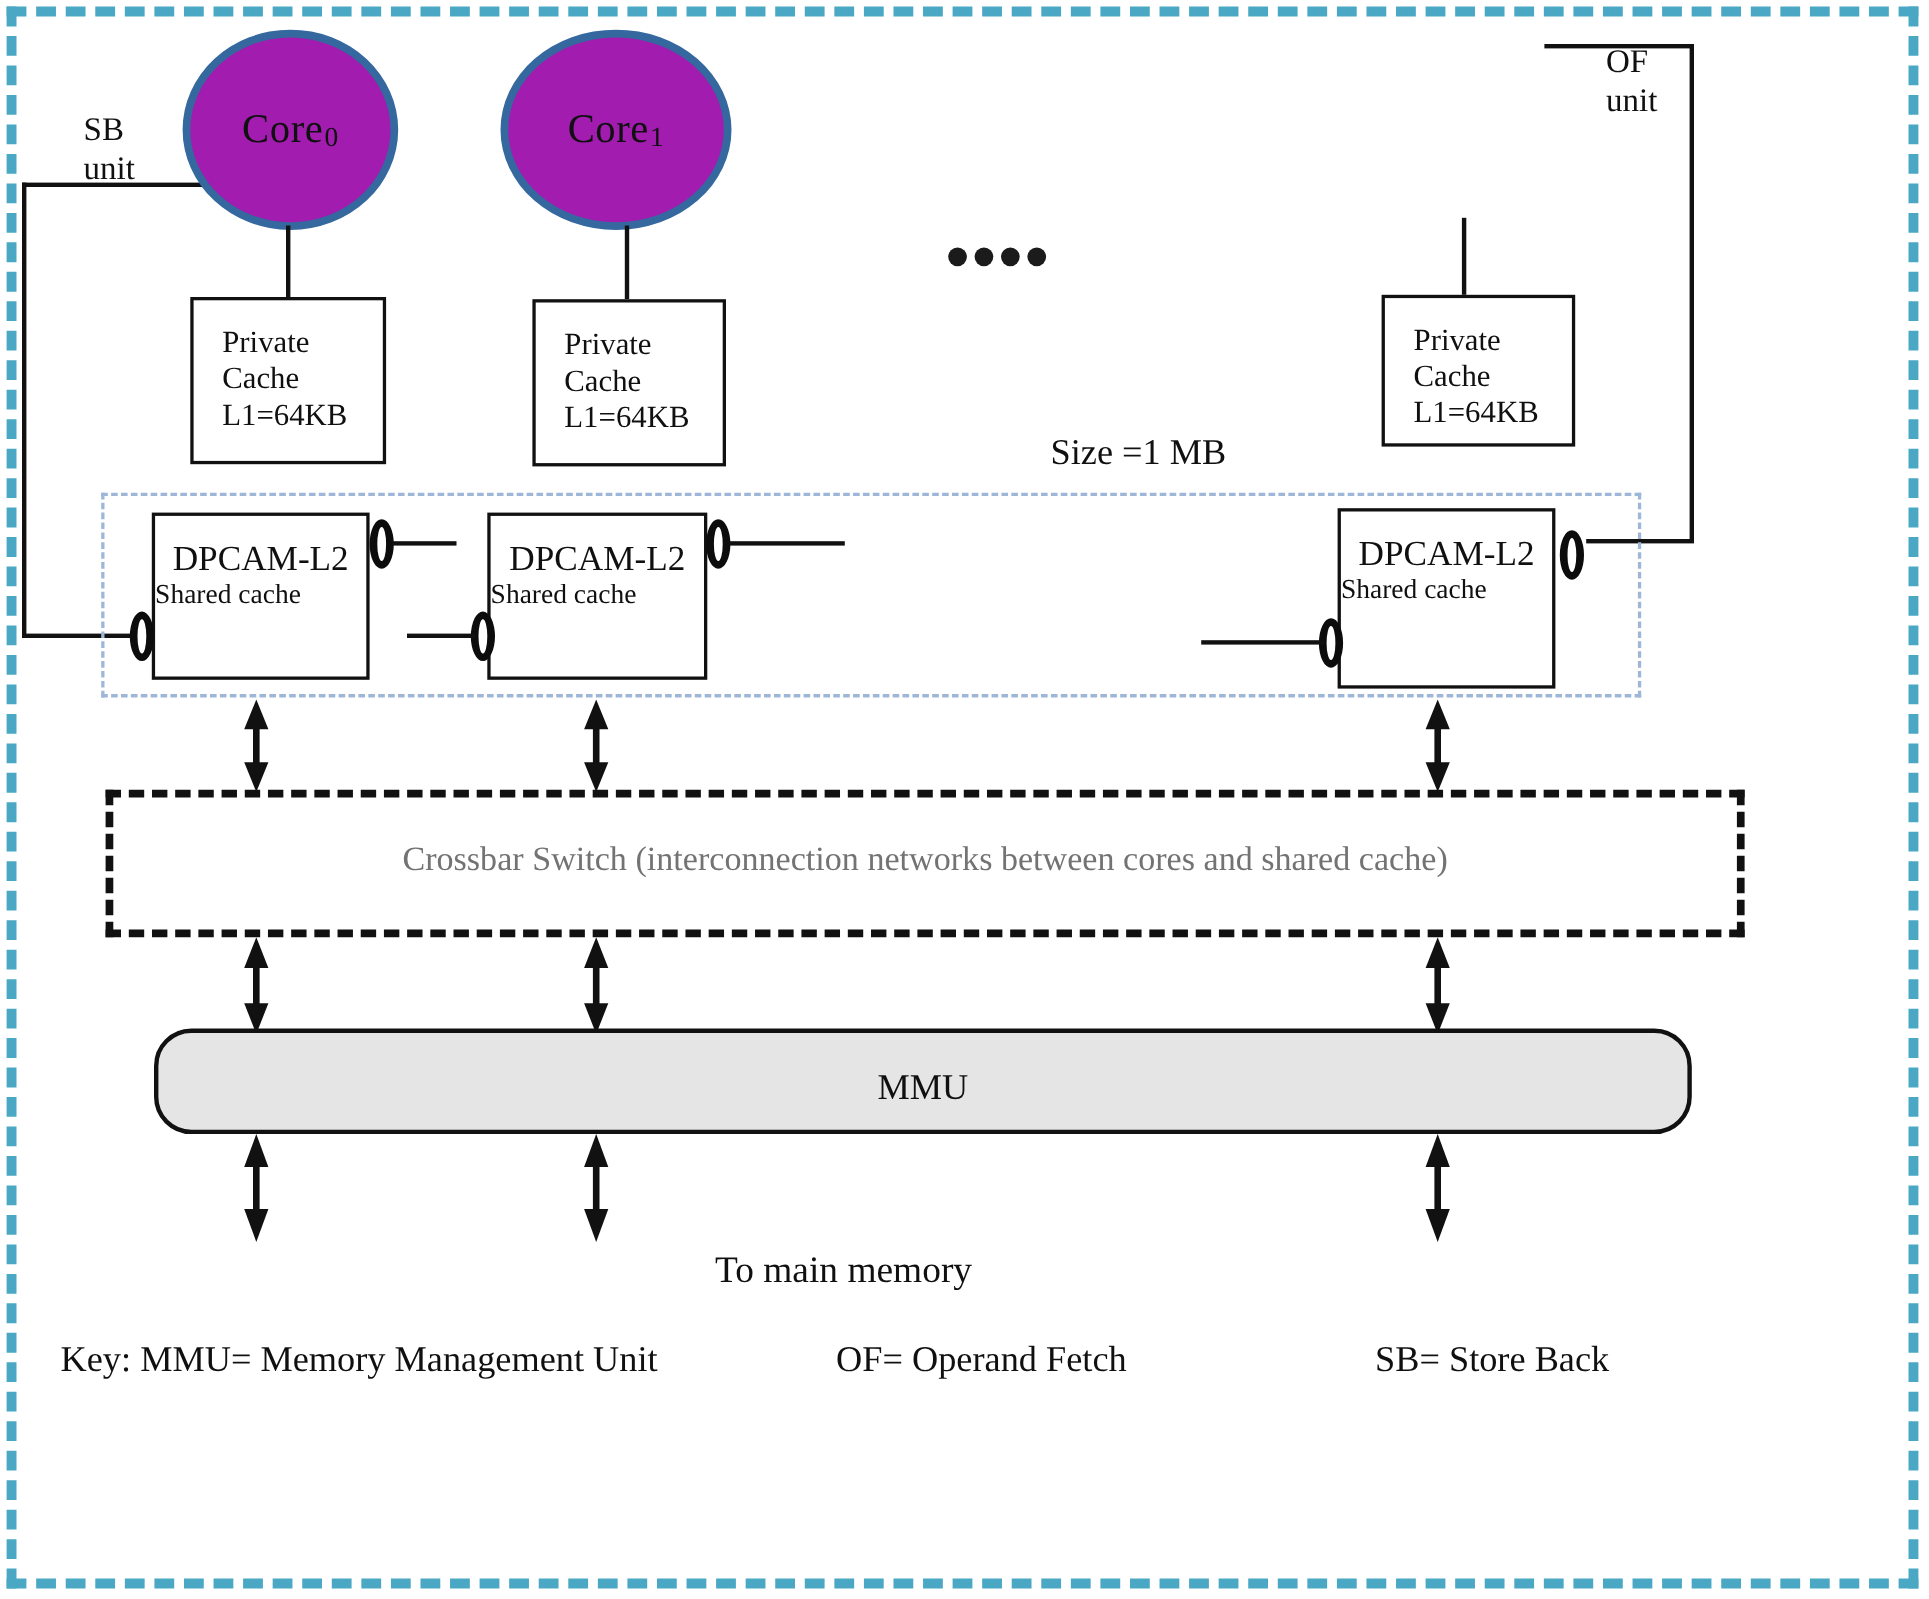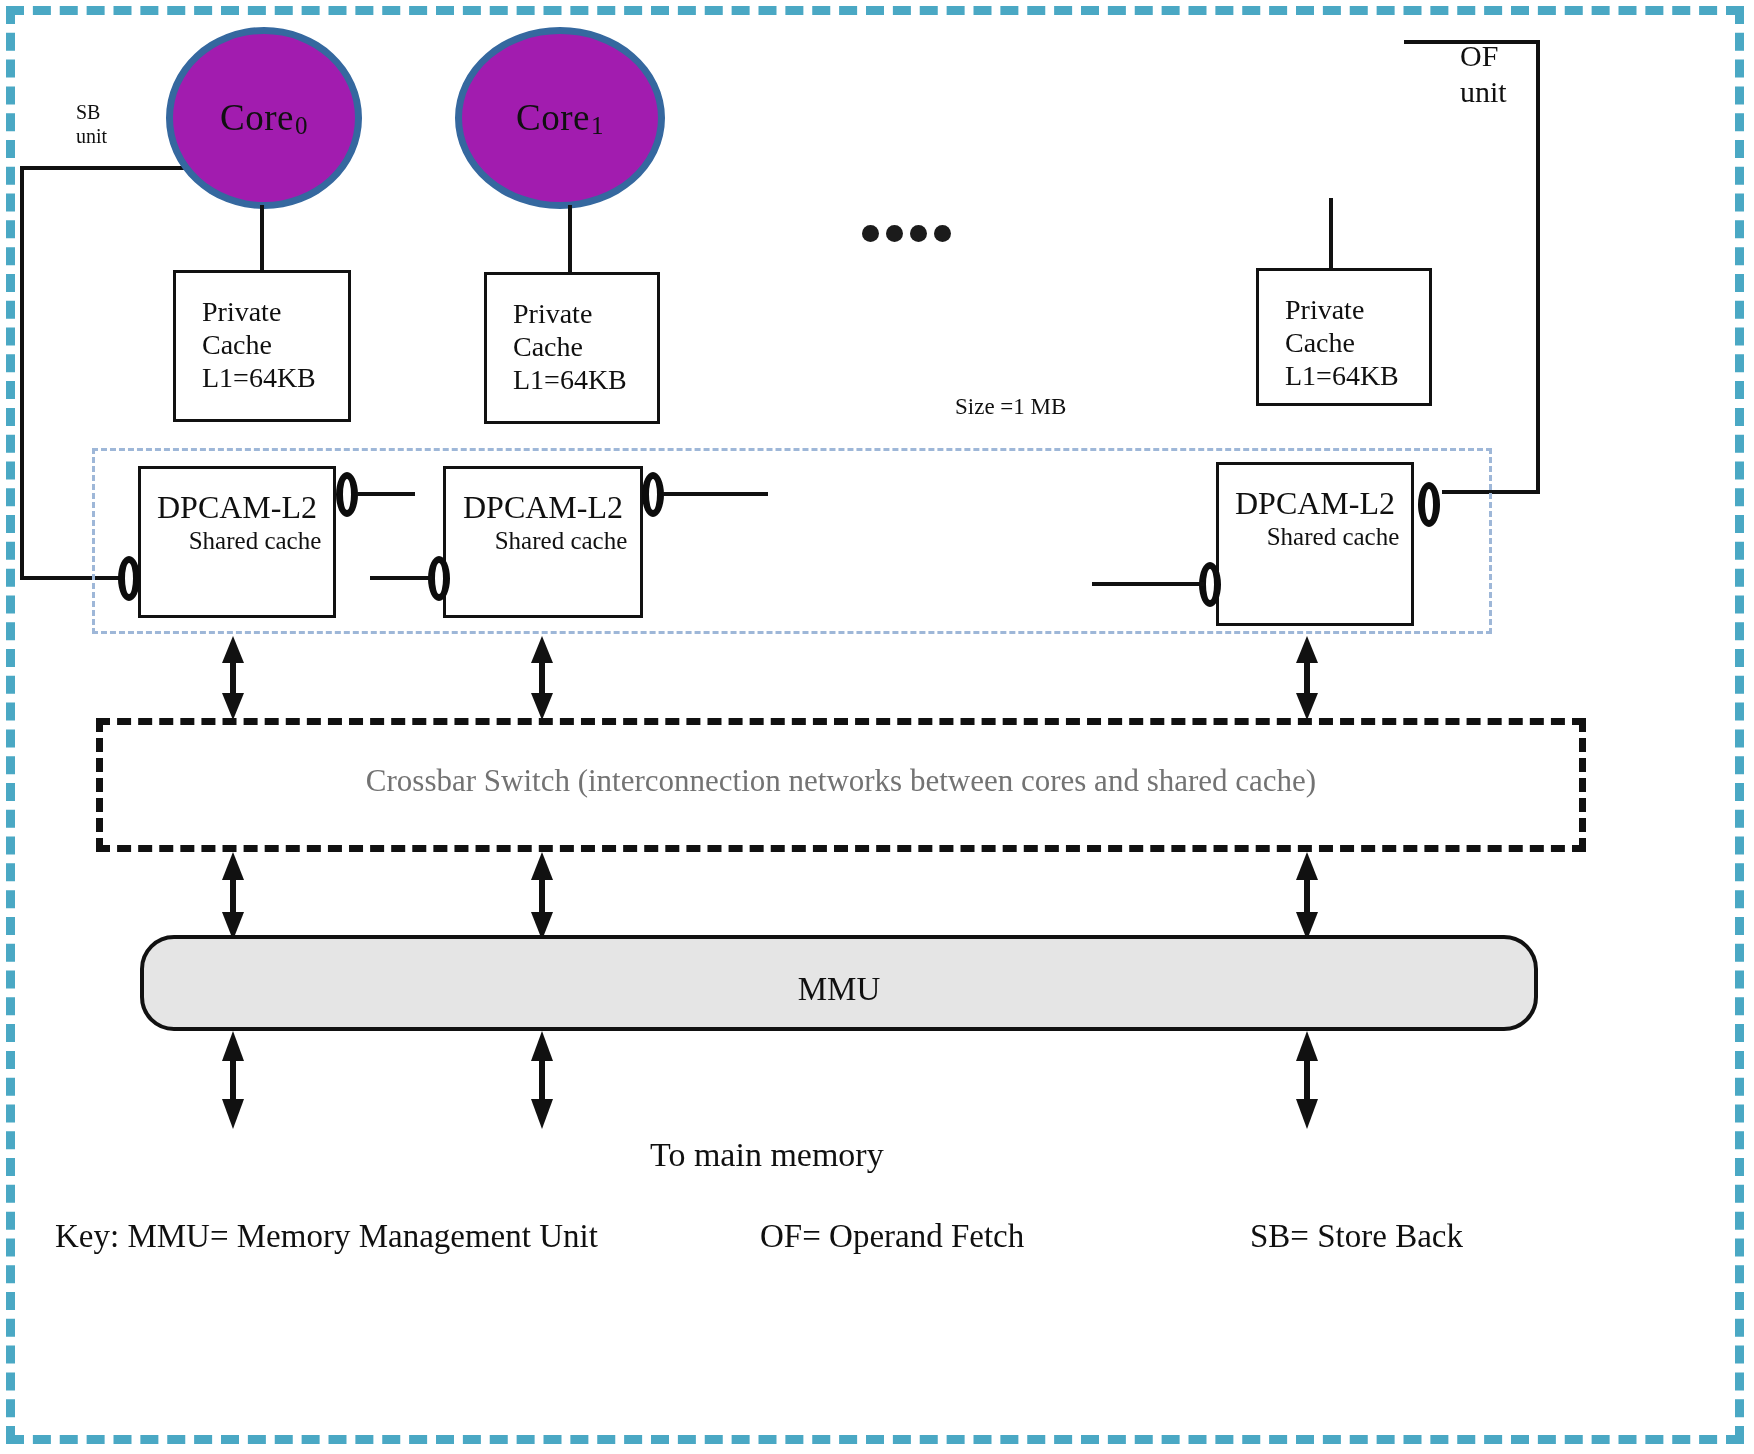--- a/index.html
+++ b/index.html
@@ -84,25 +84,23 @@
     text-align: center;
     font-size: 32px;
     color: #101010;
     white-space: nowrap;
   }
   .dpcam-sub {
     position: absolute;
     left: 0;
     right: 0;
     top: 58px;
-    text-align: center;
     font-size: 25px;
     color: #101010;
     white-space: nowrap;
-    padding-left: 36px;
   }
 
   
   .port {
     position: absolute;
     width: 22px;
     height: 45px;
     border-radius: 50%;
     border: 7px solid #0c0c0c;
     box-sizing: border-box;
@@ -182,23 +180,23 @@
     background: #1b1b1b;
   }
 
   
   .flabel {
     position: absolute;
     color: #101010;
     white-space: pre;
     line-height: 1.2;
   }
-  #sb-unit  { left: 76px;  top: 100px; font-size: 20px; }
+  #sb-unit  { left: 76px;  top: 100px; font-size: 30px; }
   #of-unit  { left: 1460px; top: 38px;  font-size: 30px; }
-  #size-lbl { left: 955px; top: 393px; font-size: 23px; }
+  #size-lbl { left: 955px; top: 393px; font-size: 33px; }
   #to-main  { left: 650px; top: 1135px; font-size: 34px; }
 
   #legend {
     position: absolute;
     left: 55px;
     top: 1218px;
     width: 1640px;
     font-size: 33px;
     color: #101010;
   }

